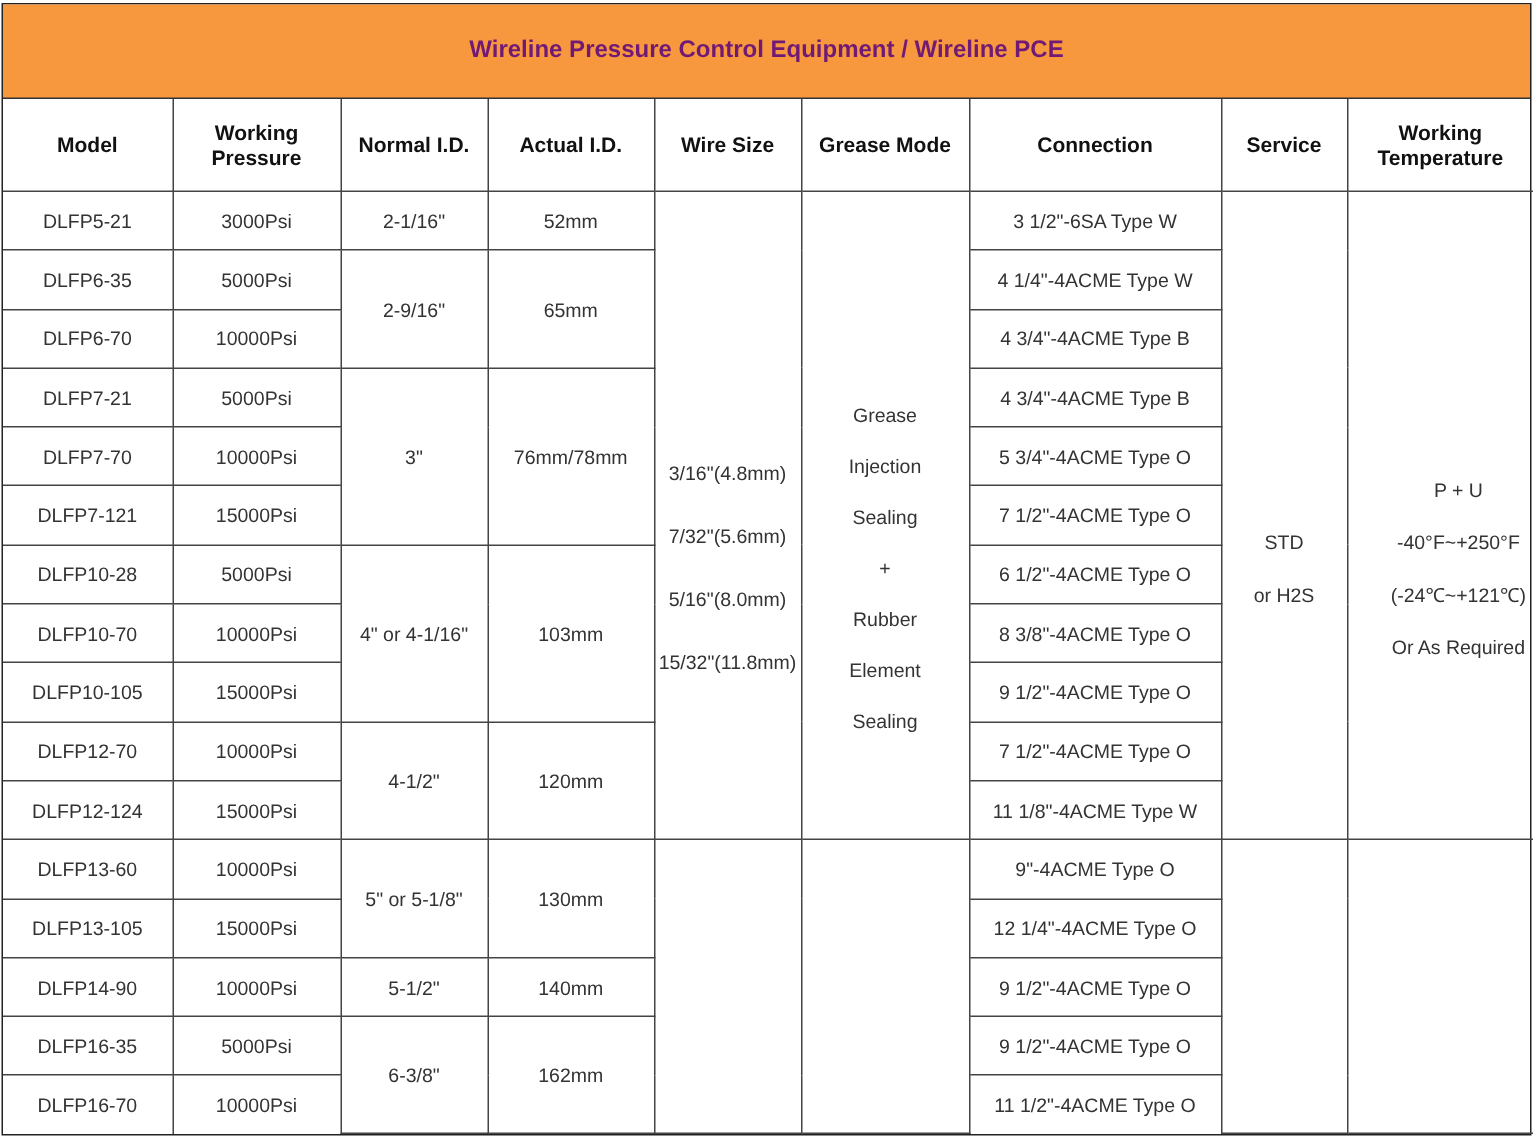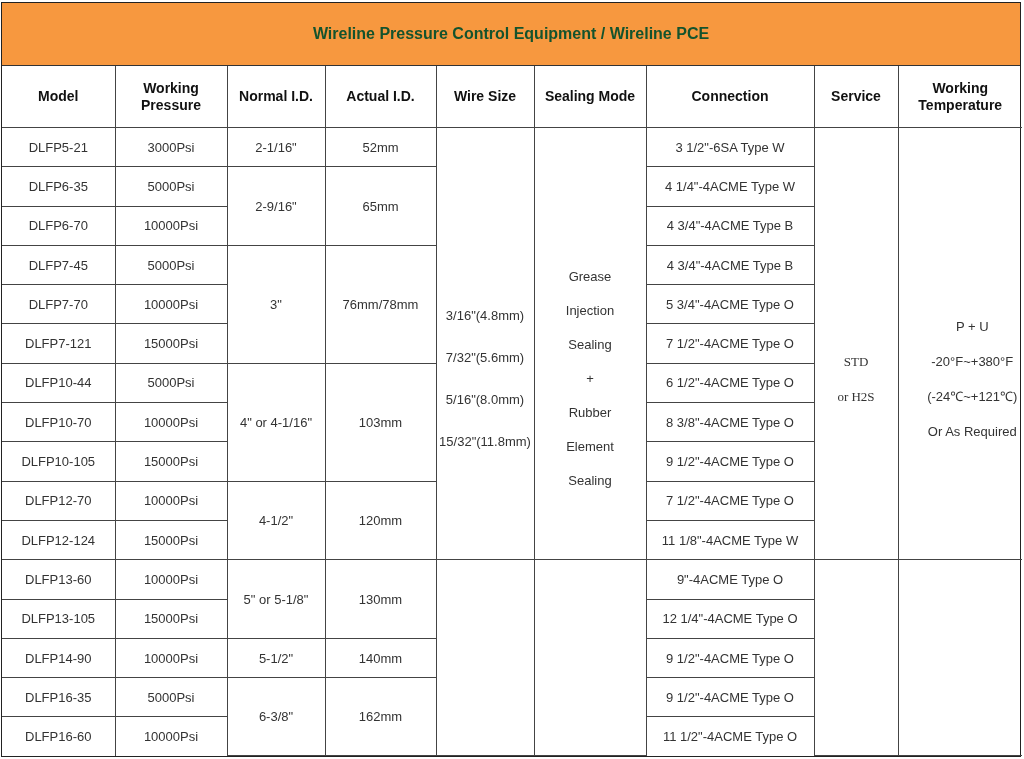--- a/index.html
+++ b/index.html
@@ -1,30 +1,30 @@
 <!DOCTYPE html>
 <html><head>
 <meta charset="utf-8">
 <style>
   html, body { margin: 0; padding: 0; background: #ffffff; }
   body { width: 1024px; height: 759px; overflow: hidden; position: relative; font-family: "Liberation Sans", sans-serif; }
   .sheet { position: absolute; left: 1px; top: 2px; width: 1020px; border: 1px solid #222; box-sizing: border-box; }
-  .title-bar { height: 63px; background: #f7983f; color: #14532d; font-weight: bold; font-size: 16px; display: flex; align-items: center; justify-content: center; border-bottom: 1px solid #333; box-sizing: border-box; }
+  .title-bar { height: 63px; background: #f7983f; color: #701a75; font-weight: bold; font-size: 16px; display: flex; align-items: center; justify-content: center; border-bottom: 1px solid #333; box-sizing: border-box; }
   table { border-collapse: collapse; width: 100%; table-layout: fixed; }
   th, td { border: 1px solid #444; text-align: center; vertical-align: middle; padding: 0; }
   th { height: 61px; font-size: 14px; font-weight: bold; color: #111; line-height: 17px; }
   td { height: 38.3px; font-size: 13px; color: #333; }
   tr > :first-child { border-left: none; }
   tr > :last-child { border-right: none; }
   tbody tr:last-child td { border-bottom: none; }
   thead th { border-top: none; }
   .stack span { display: block; line-height: 34px; }
   .stack.wire span { line-height: 42px; }
   .stack.temp span { line-height: 35px; margin-left: 24px; }
-  .stack.svc span { line-height: 35px; font-family: Liberation Serif, serif; }
+  .stack.svc span { line-height: 35px; }
 </style>
 </head>
 <body>
 
 <div class="sheet">
   <div class="title-bar">Wireline Pressure Control Equipment / Wireline PCE</div>
   <table>
     <colgroup>
       <col style="width:113px">
         <col style="width:112px">
@@ -36,21 +36,21 @@
         <col style="width:84px">
         <col style="width:124px">
     </colgroup>
     <thead>
       <tr>
         <th>Model</th>
         <th><span>Working</span><br><span>Pressure</span></th>
         <th>Normal I.D.</th>
         <th>Actual I.D.</th>
         <th>Wire Size</th>
-        <th>Sealing Mode</th>
+        <th>Grease Mode</th>
         <th>Connection</th>
         <th>Service</th>
         <th><span>Working</span><br><span>Temperature</span></th>
       </tr>
     </thead>
     <tbody>
       <tr>
         <td>DLFP5-21</td>
         <td>3000Psi</td>
         <td>2-1/16"</td>
@@ -70,56 +70,56 @@
           <span>Element</span>
           <span>Sealing</span>
         </td>
         <td>3 1/2"-6SA Type W</td>
         <td rowspan="11" class="stack svc" style="padding-top:70px;">
           <span>STD</span>
           <span>or H2S</span>
         </td>
         <td rowspan="11" class="stack temp" style="padding-top:70px;">
           <span>P + U</span>
-          <span>-20°F~+380°F</span>
+          <span>-40°F~+250°F</span>
           <span>(-24℃~+121℃)</span>
           <span>Or As Required</span>
         </td>
       </tr>
       <tr>
         <td>DLFP6-35</td>
         <td>5000Psi</td>
         <td rowspan="2">2-9/16"</td>
         <td rowspan="2">65mm</td>
         <td>4 1/4"-4ACME Type W</td>
       </tr>
       <tr>
         <td>DLFP6-70</td>
         <td>10000Psi</td>
         <td>4 3/4"-4ACME Type B</td>
       </tr>
       <tr>
-        <td>DLFP7-45</td>
+        <td>DLFP7-21</td>
         <td>5000Psi</td>
         <td rowspan="3">3"</td>
         <td rowspan="3">76mm/78mm</td>
         <td>4 3/4"-4ACME Type B</td>
       </tr>
       <tr>
         <td>DLFP7-70</td>
         <td>10000Psi</td>
         <td>5 3/4"-4ACME Type O</td>
       </tr>
       <tr>
         <td>DLFP7-121</td>
         <td>15000Psi</td>
         <td>7 1/2"-4ACME Type O</td>
       </tr>
       <tr>
-        <td>DLFP10-44</td>
+        <td>DLFP10-28</td>
         <td>5000Psi</td>
         <td rowspan="3">4" or 4-1/16"</td>
         <td rowspan="3">103mm</td>
         <td>6 1/2"-4ACME Type O</td>
       </tr>
       <tr>
         <td>DLFP10-70</td>
         <td>10000Psi</td>
         <td>8 3/8"-4ACME Type O</td>
       </tr>
@@ -164,19 +164,19 @@
         <td>9 1/2"-4ACME Type O</td>
       </tr>
       <tr>
         <td>DLFP16-35</td>
         <td>5000Psi</td>
         <td rowspan="2">6-3/8"</td>
         <td rowspan="2">162mm</td>
         <td>9 1/2"-4ACME Type O</td>
       </tr>
       <tr>
-        <td>DLFP16-60</td>
+        <td>DLFP16-70</td>
         <td>10000Psi</td>
         <td>11 1/2"-4ACME Type O</td>
       </tr>
     </tbody>
   </table>
 </div>
 
 </body></html>

